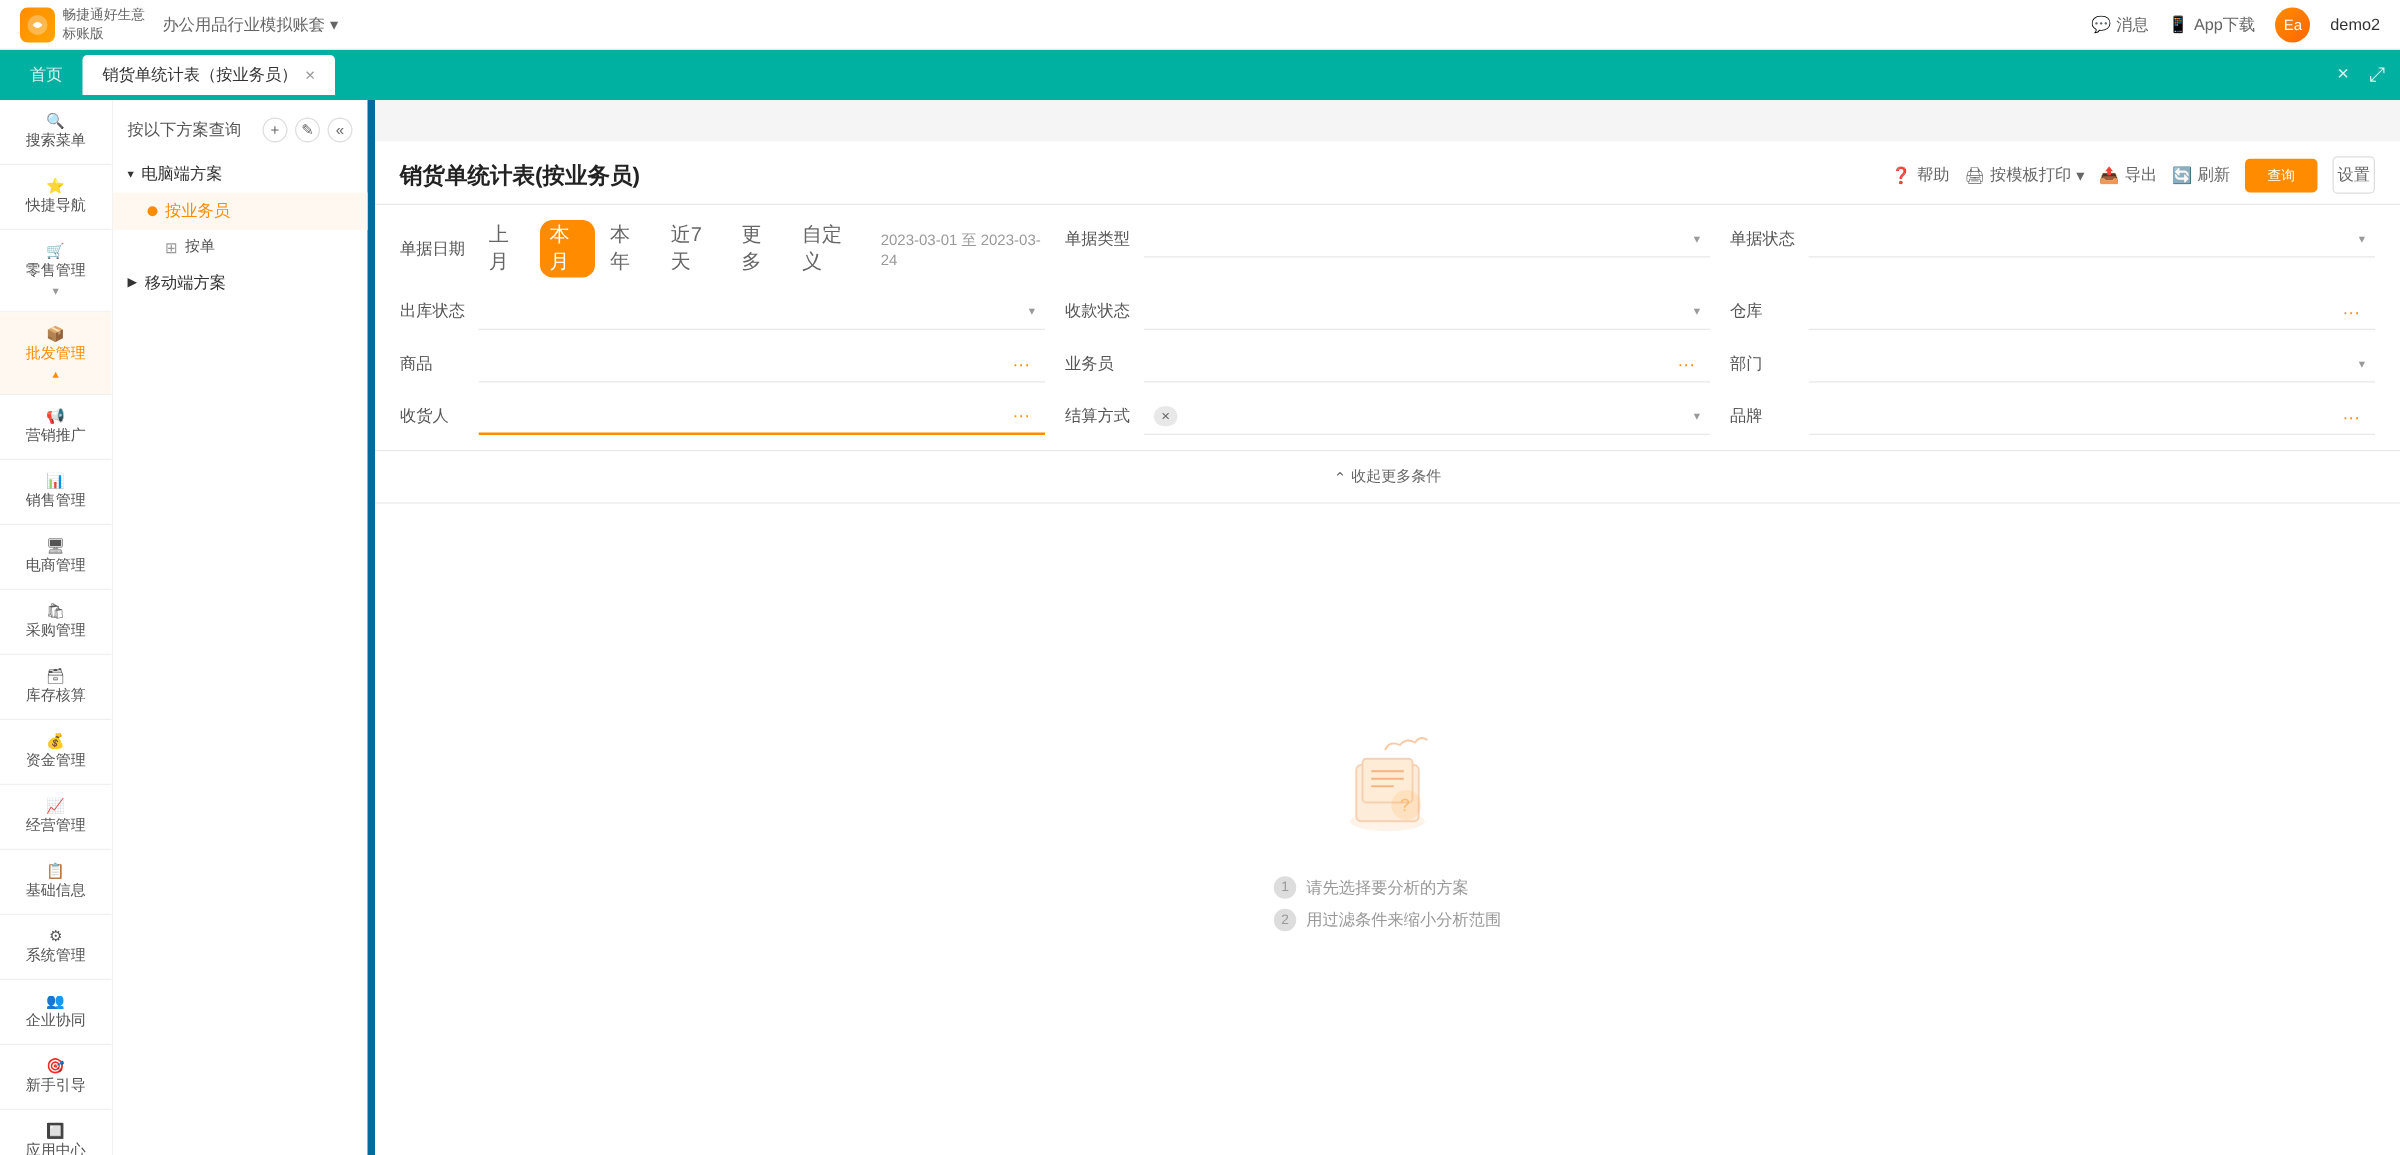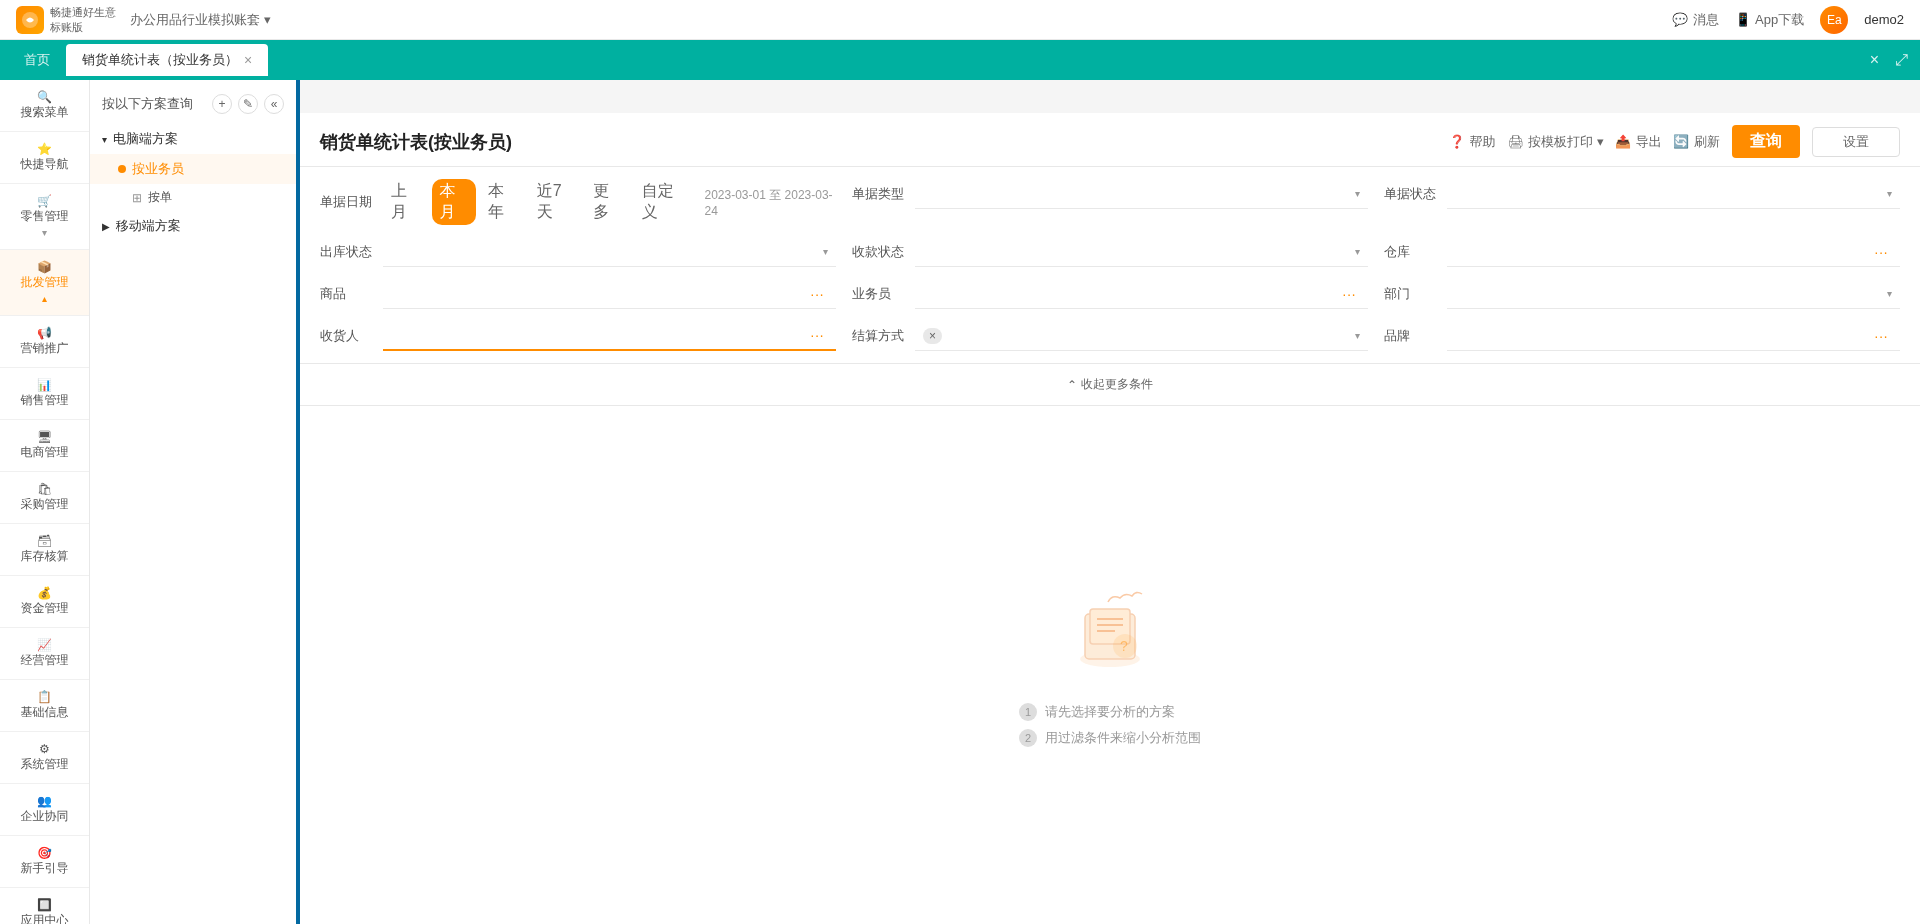--- a/index.html
+++ b/index.html
@@ -156,21 +156,21 @@
     .content-area {
       flex: 1;
       overflow: auto;
       display: flex;
     }
 
     
     .left-panel {
       width: 210px;
       background: #fff;
-      border-right: 4px solid #0369a1;
+      border-right: 6px solid #0369a1;
       padding: 8px 0;
       flex-shrink: 0;
     }
     .panel-header {
       display: flex;
       align-items: center;
       justify-content: space-between;
       padding: 6px 12px;
       font-size: 13px;
       color: #333;
@@ -275,29 +275,29 @@
       color: #666;
       font-size: 13px;
       cursor: pointer;
     }
     .btn-primary {
       background: #ff8c00;
       color: #fff;
       border: none;
       padding: 6px 18px;
       border-radius: 4px;
-      font-size: 16px;
-      cursor: pointer;
-      font-weight: 700;
+      font-size: 11px;
+      cursor: pointer;
+      font-weight: 400;
     }
     .btn-secondary {
       background: #fff;
       color: #666;
       border: 1px solid #ddd;
-      padding: 5px 30px;
+      padding: 5px 3px;
       border-radius: 4px;
       font-size: 13px;
       cursor: pointer;
     }
 
     
     .filter-area {
       background: #fff;
       padding: 12px 20px;
       border-bottom: 1px solid #e8e8e8;

